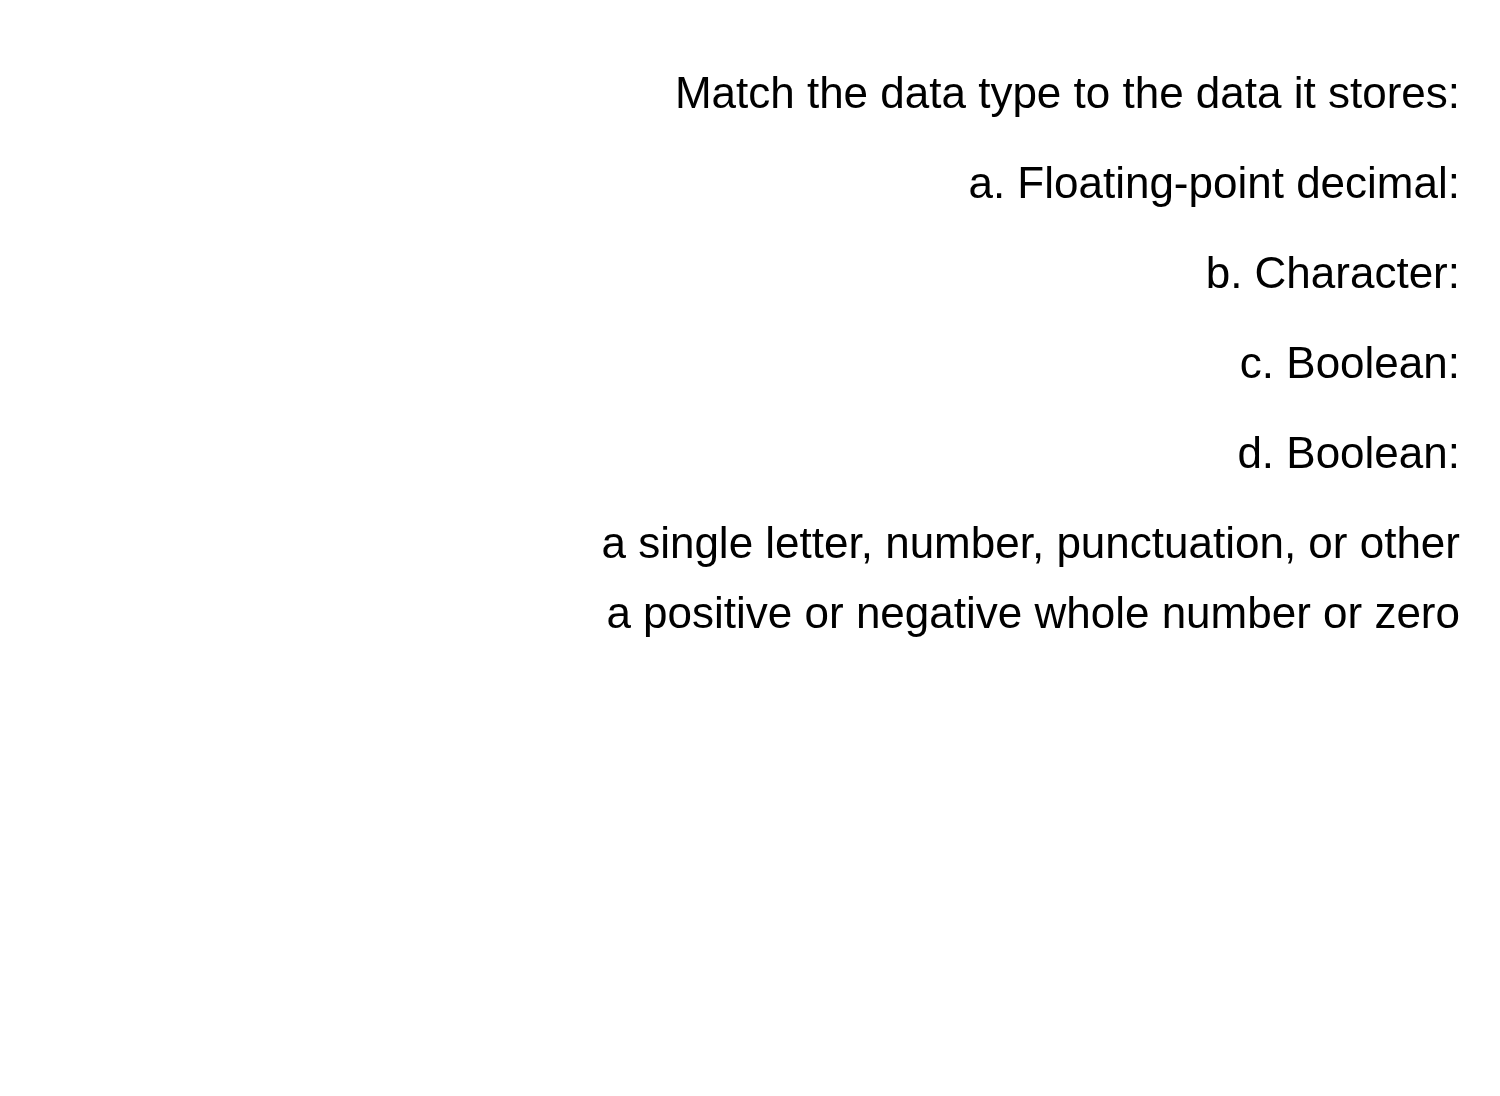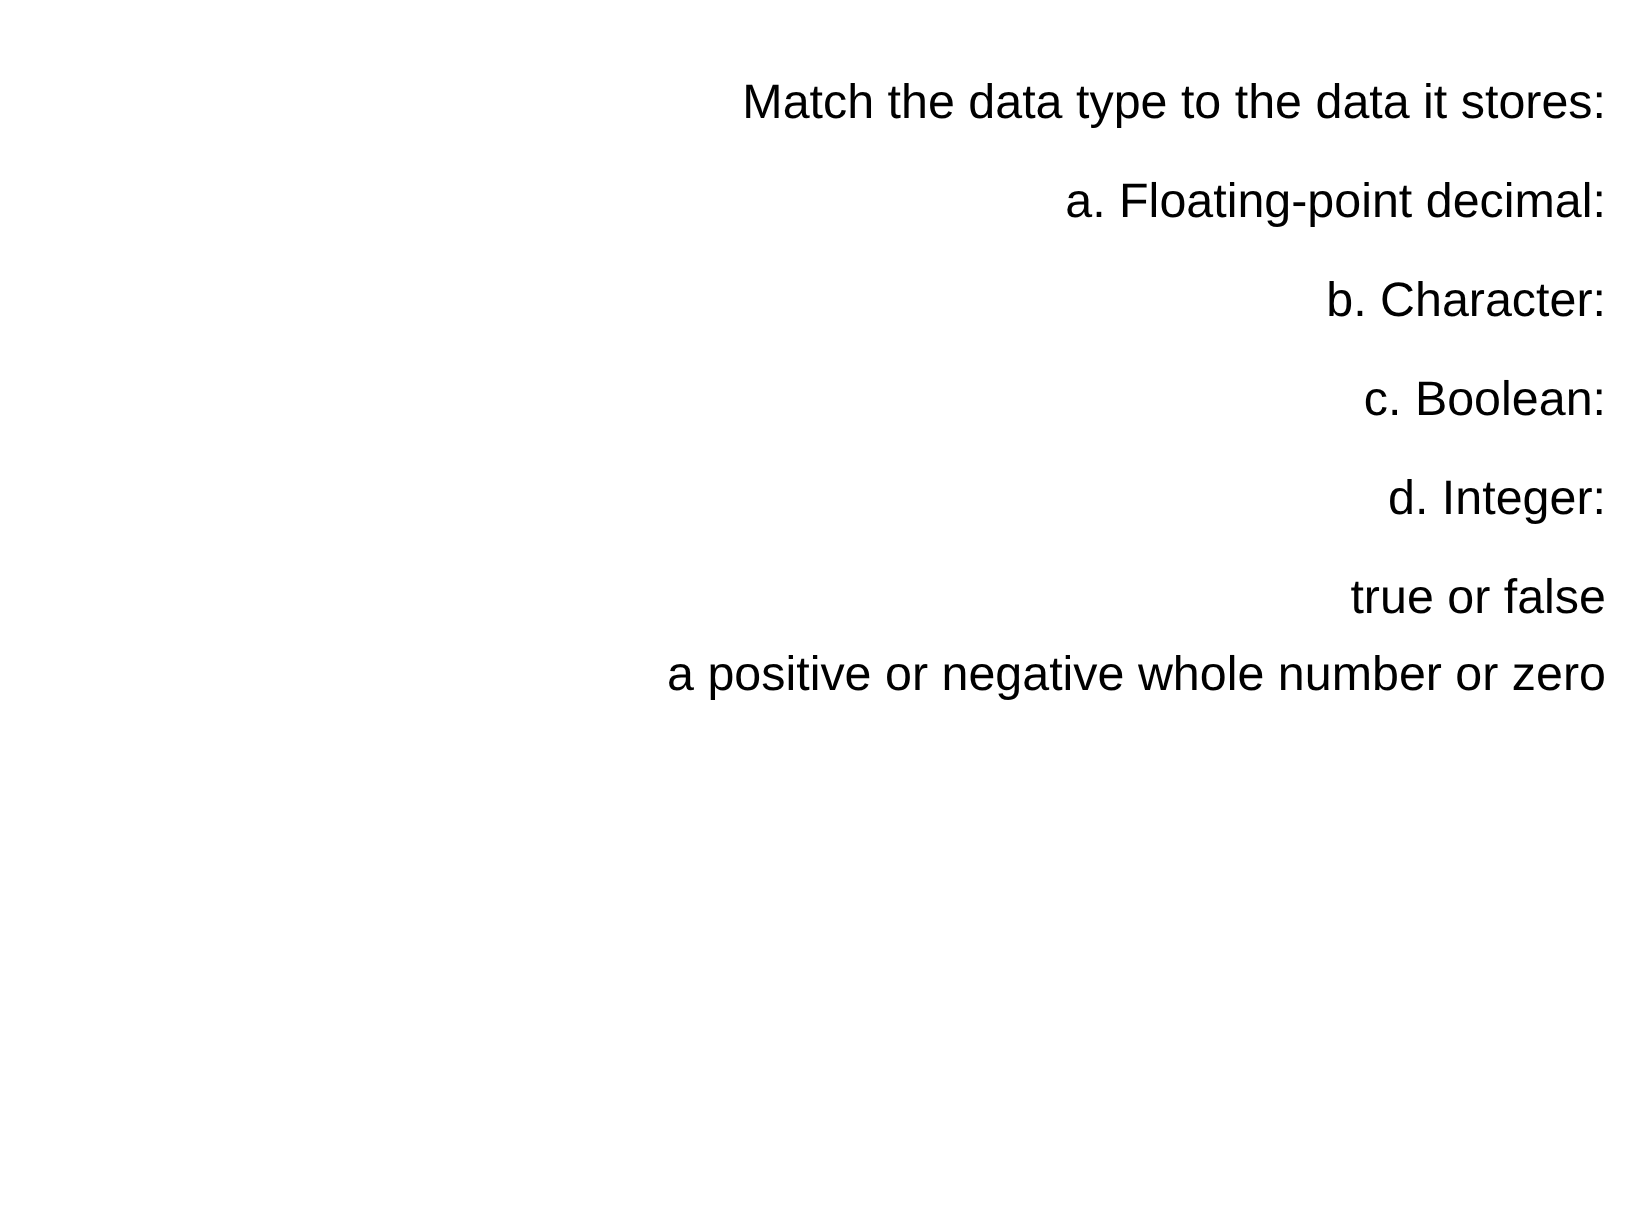--- a/index.html
+++ b/index.html
@@ -36,18 +36,18 @@
     }
   </style>
 </head>
 <body>
 
 <div class="heading">Match the data type to the data it stores:</div>
 
 <div class="item">a. Floating-point decimal:</div>
 <div class="item">b. Character:</div>
 <div class="item">c. Boolean:</div>
-<div class="item">d. Integer:</div>
+<div class="item">d. Boolean:</div>
 
 <div class="answers">
-  <div class="answer">true or false</div>
+  <div class="answer-multi">a single letter, number, punctuation, or other</div>
   <div class="answer">a positive or negative whole number or zero</div>
 </div>
 
 </body></html>

